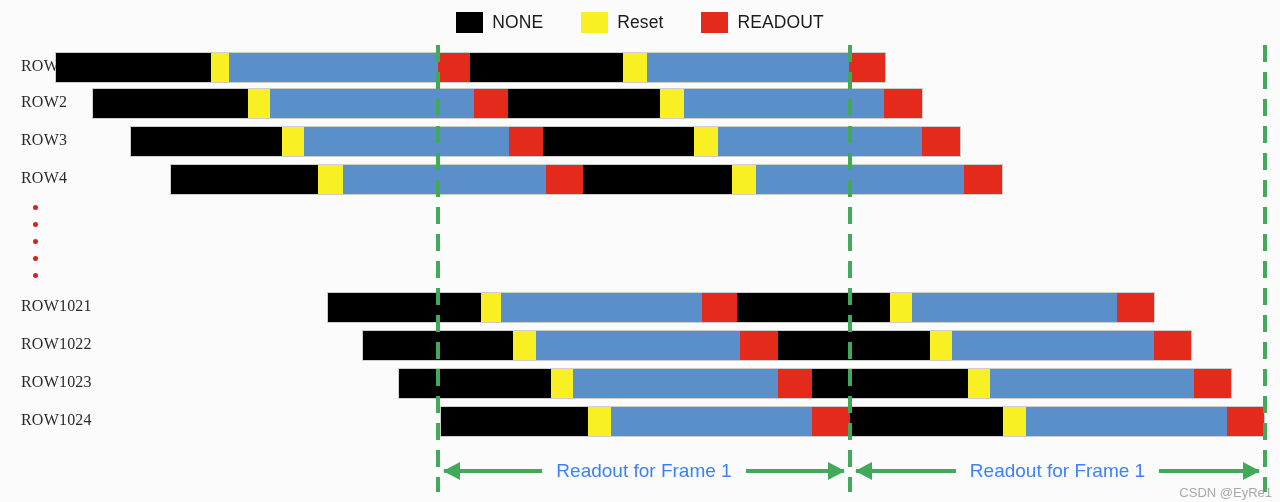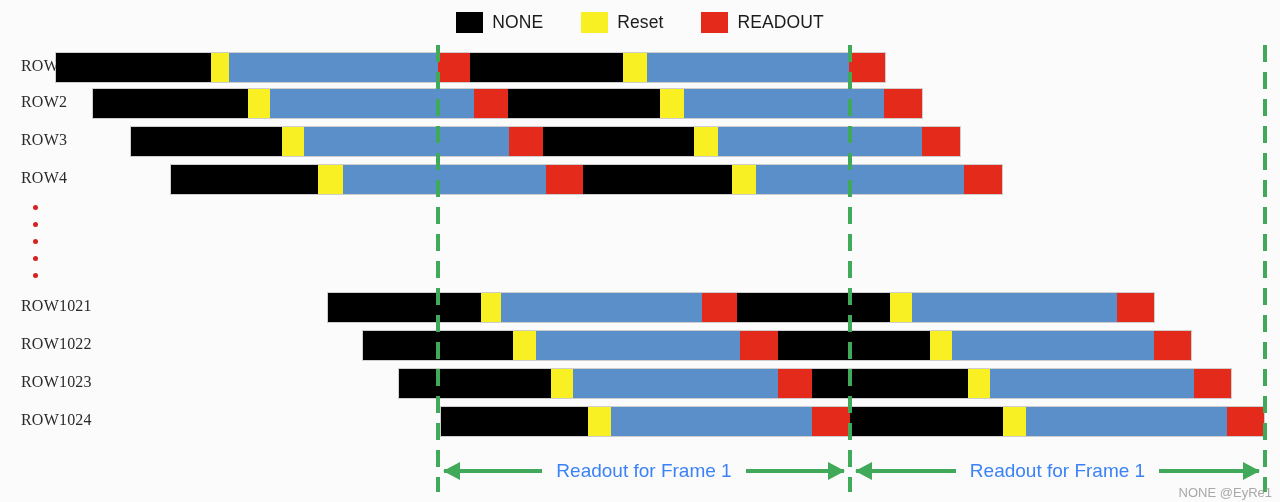--- a/index.html
+++ b/index.html
@@ -265,15 +265,15 @@
         <div class="annot-text">Readout for Frame 1</div>
         <div class="arrow-line right"></div>
       </div>
       <div class="annot" style="left: 856px; top: 454px; width: 403px;">
         <div class="arrow-line left"></div>
         <div class="annot-text">Readout for Frame 1</div>
         <div class="arrow-line right"></div>
       </div>
     </div>
 
-  <div id="watermark">NONE @EyRe1</div>
+  <div id="watermark">CSDN @EyRe1</div>
 
 </div>
 
 </body></html>

